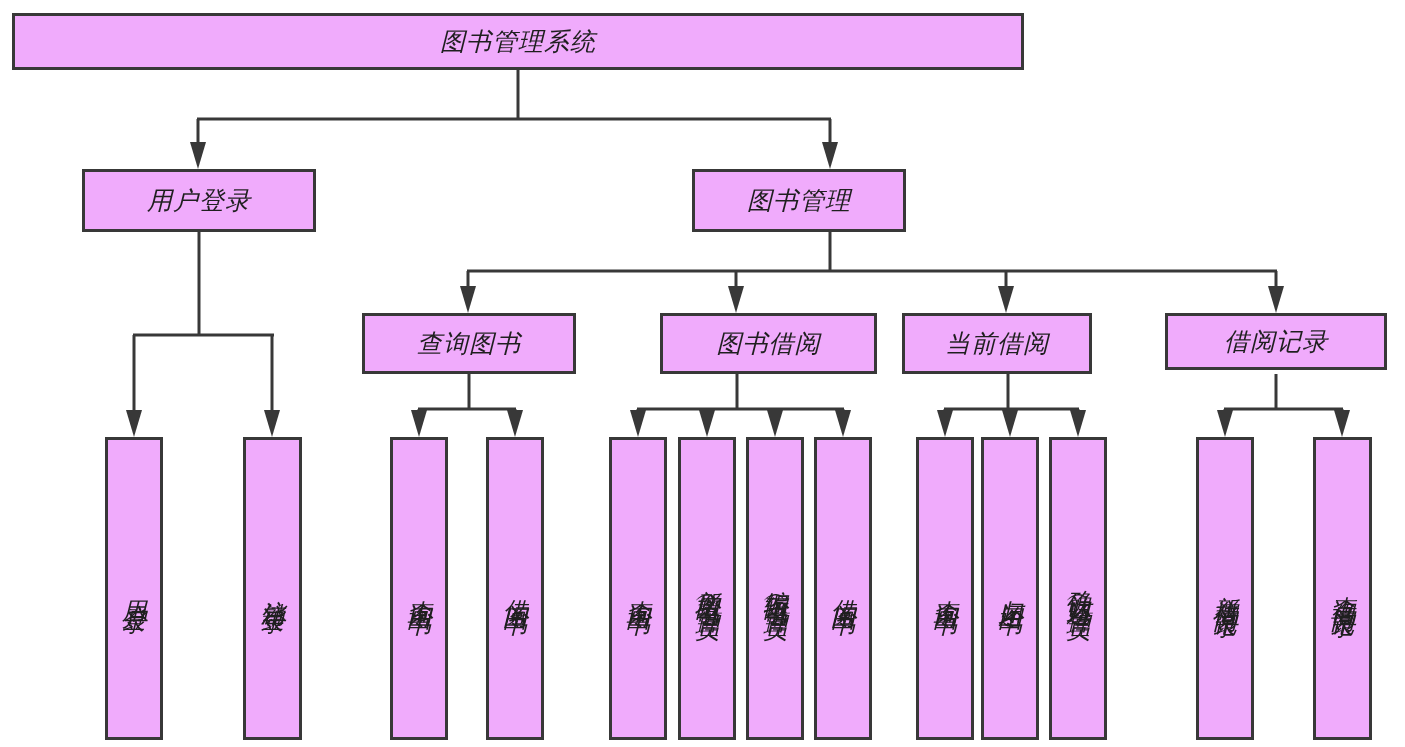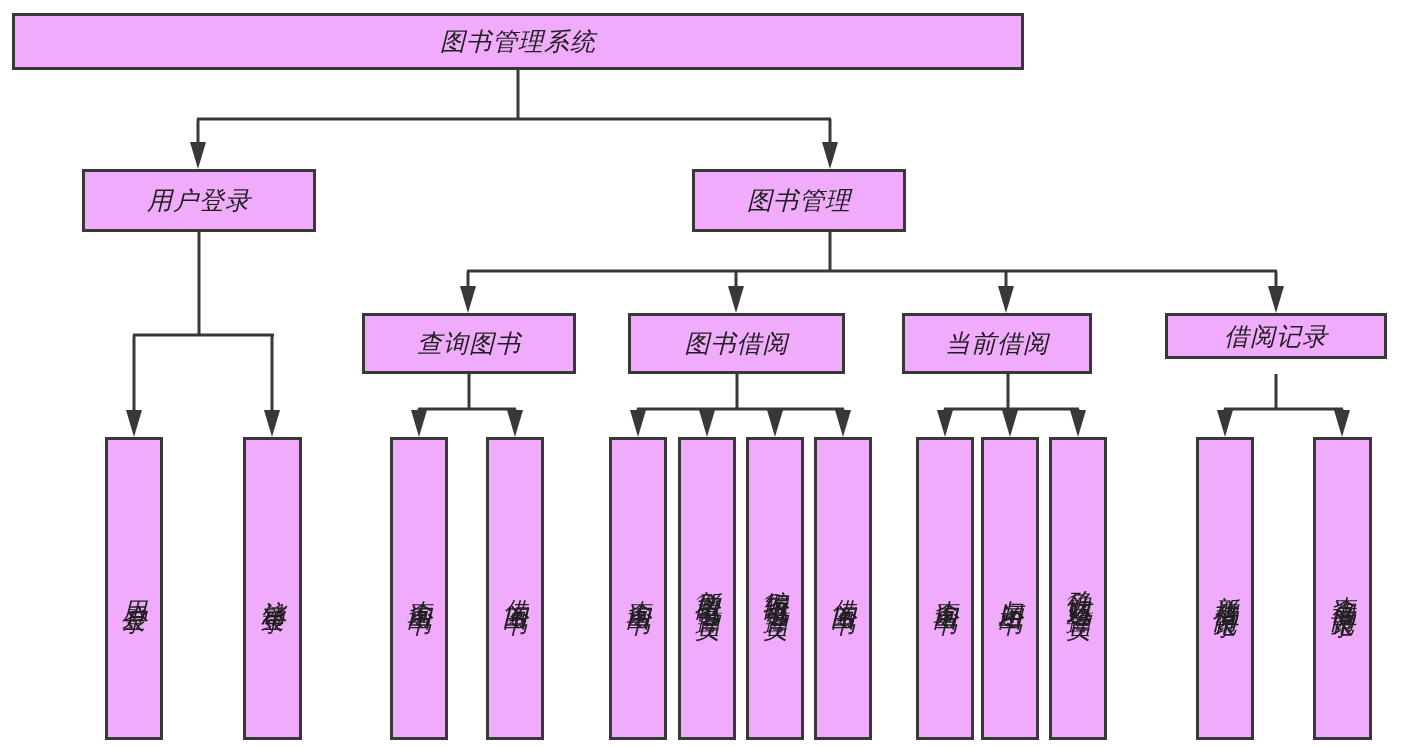--- a/index.html
+++ b/index.html
@@ -118,23 +118,23 @@
       <line x1="1342" y1="409" x2="1342" y2="417"></line>
       <polygon points="1334,410 1350,410 1342,437"></polygon>
     </svg>
 
   <div class="box root-box" style="left:12px;top:13px;width:1012px;height:57px">图书管理系统</div>
 
   <div class="box h" style="left:82px;top:169px;width:234px;height:63px">用户登录</div>
   <div class="box h" style="left:692px;top:169px;width:214px;height:63px">图书管理</div>
 
   <div class="box h" style="left:362px;top:313px;width:214px;height:61px">查询图书</div>
-  <div class="box h" style="left:628px;top:313px;width:217px;height:61px">图书借阅</div>
+  <div class="box h" style="left:660px;top:313px;width:217px;height:61px">图书借阅</div>
   <div class="box h" style="left:902px;top:313px;width:190px;height:61px">当前借阅</div>
-  <div class="box h" style="left:1165px;top:313px;width:222px;height:46px">借阅记录</div>
+  <div class="box h" style="left:1165px;top:313px;width:222px;height:57px">借阅记录</div>
 
   <div class="box v" style="left:105px;top:437px;width:58px;height:303px">用户登录</div>
   <div class="box v" style="left:243px;top:437px;width:59px;height:303px">注销登录</div>
 
   <div class="box v" style="left:390px;top:437px;width:58px;height:303px">查询图书</div>
   <div class="box v" style="left:486px;top:437px;width:58px;height:303px">借阅图书</div>
 
   <div class="box v" style="left:609px;top:437px;width:58px;height:303px">查询图书</div>
   <div class="box v" style="left:678px;top:437px;width:58px;height:303px">新增图书（管理员）</div>
   <div class="box v" style="left:746px;top:437px;width:58px;height:303px">编辑图书（管理员）</div>

